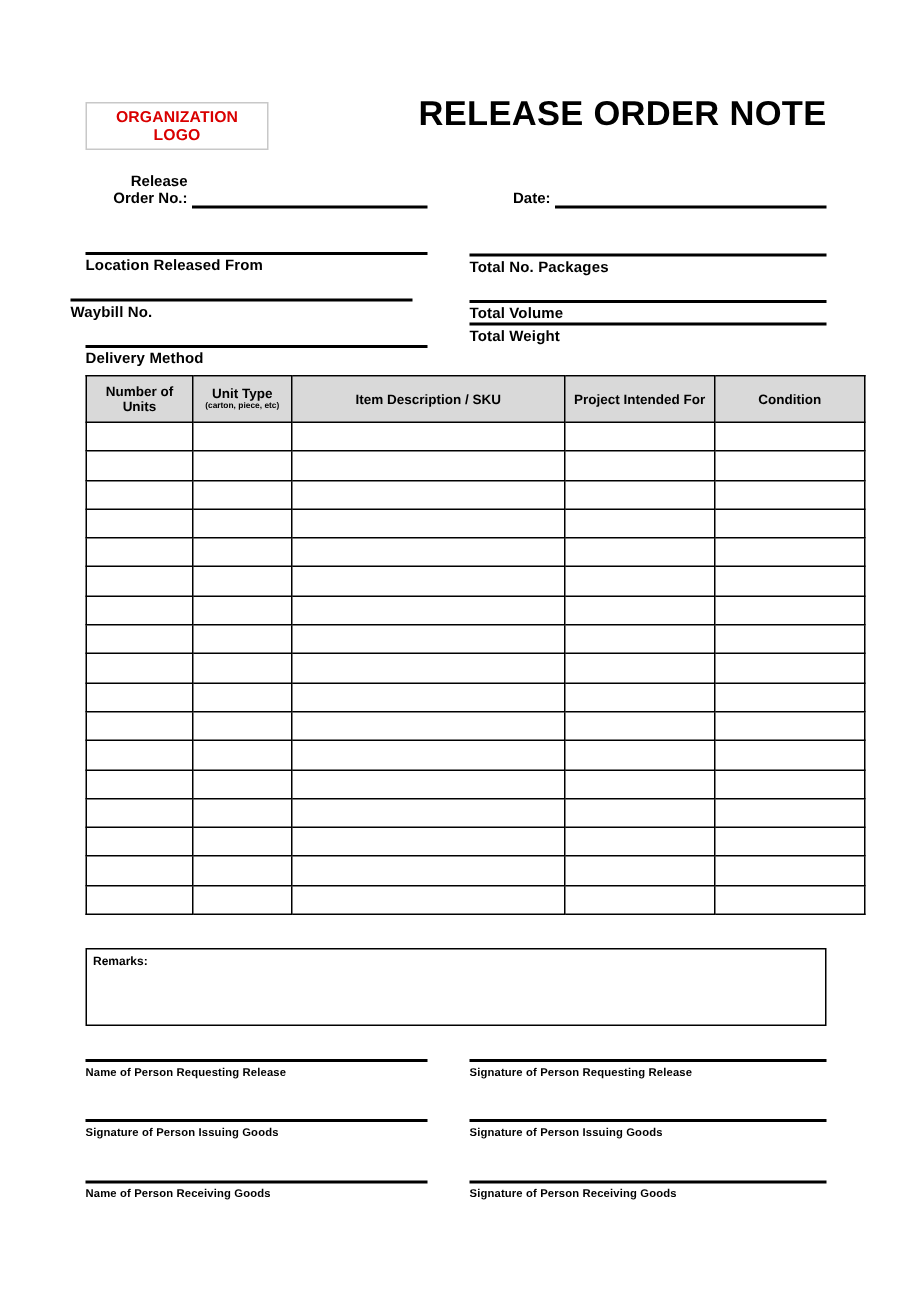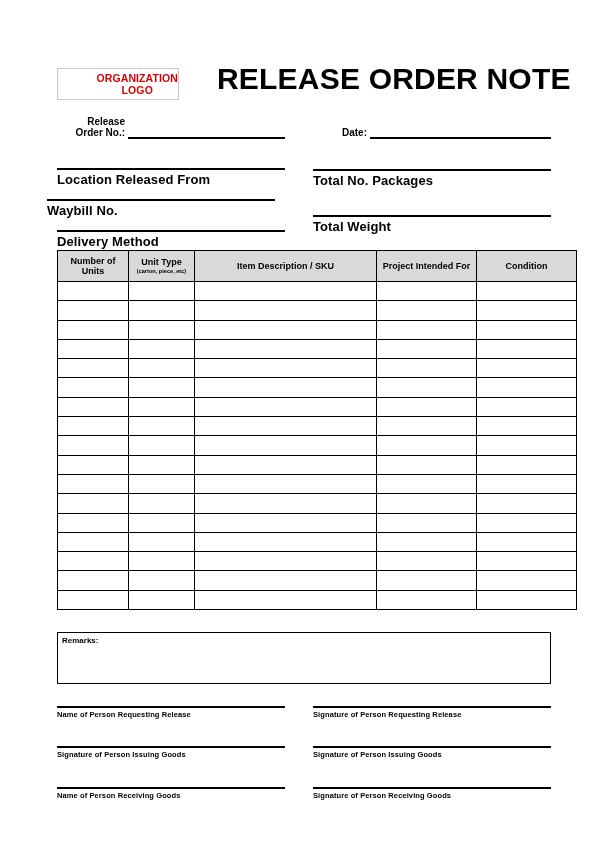--- a/index.html
+++ b/index.html
@@ -35,37 +35,37 @@
   .logo-box {
     position: absolute;
     left: 0;
     top: 0;
     width: 122px;
     height: 32px;
     border: 1px solid #c8c8c8;
     box-sizing: border-box;
     display: flex;
     align-items: center;
-    justify-content: flex-end;
+    justify-content: center;
     text-align: center;
   }
   .logo-text {
     color: #d90000;
     font-weight: bold;
     font-size: 10.5px;
     line-height: 12px;
     letter-spacing: 0.1px;
   }
   .doc-title {
     position: absolute;
     left: 160px;
     top: -6px;
     width: 334px;
     text-align: right;
-    font-size: 30px;
+    font-size: 23px;
     font-weight: bold;
     letter-spacing: 0.2px;
     white-space: nowrap;
   }
 
   
   .field-inline {
     position: absolute;
     display: flex;
     align-items: flex-end;
@@ -88,21 +88,21 @@
   
   .field-block {
     position: absolute;
   }
   .field-block .rule-top {
     border-top: 2.2px solid #000000;
     height: 0;
     width: 100%;
   }
   .field-block .blabel {
-    font-size: 13px;
+    font-size: 10px;
     font-weight: bold;
     letter-spacing: 0.1px;
     padding-top: 2px;
     white-space: nowrap;
   }
 
   
   .items-table {
     position: absolute;
     left: 57px;
@@ -219,20 +219,24 @@
   <div class="field-block" style="left:57px; top:230px; width:228px;">
     <div class="rule-top"></div>
     <div class="blabel">Delivery Method</div>
   </div>
 
   <div class="field-block" style="left:313px; top:169px; width:238px;">
     <div class="rule-top"></div>
     <div class="blabel">Total No. Packages</div>
   </div>
 
+  <div class="field-block" style="left:313px; top:200px; width:238px;">
+    <div class="rule-top"></div>
+    <div class="blabel">Total Volume</div>
+  </div>
 
   <div class="field-block" style="left:313px; top:215px; width:238px;">
     <div class="rule-top"></div>
     <div class="blabel">Total Weight</div>
   </div>
 
   <table class="items-table">
     <thead>
       <tr>
         <th class="col-units">

